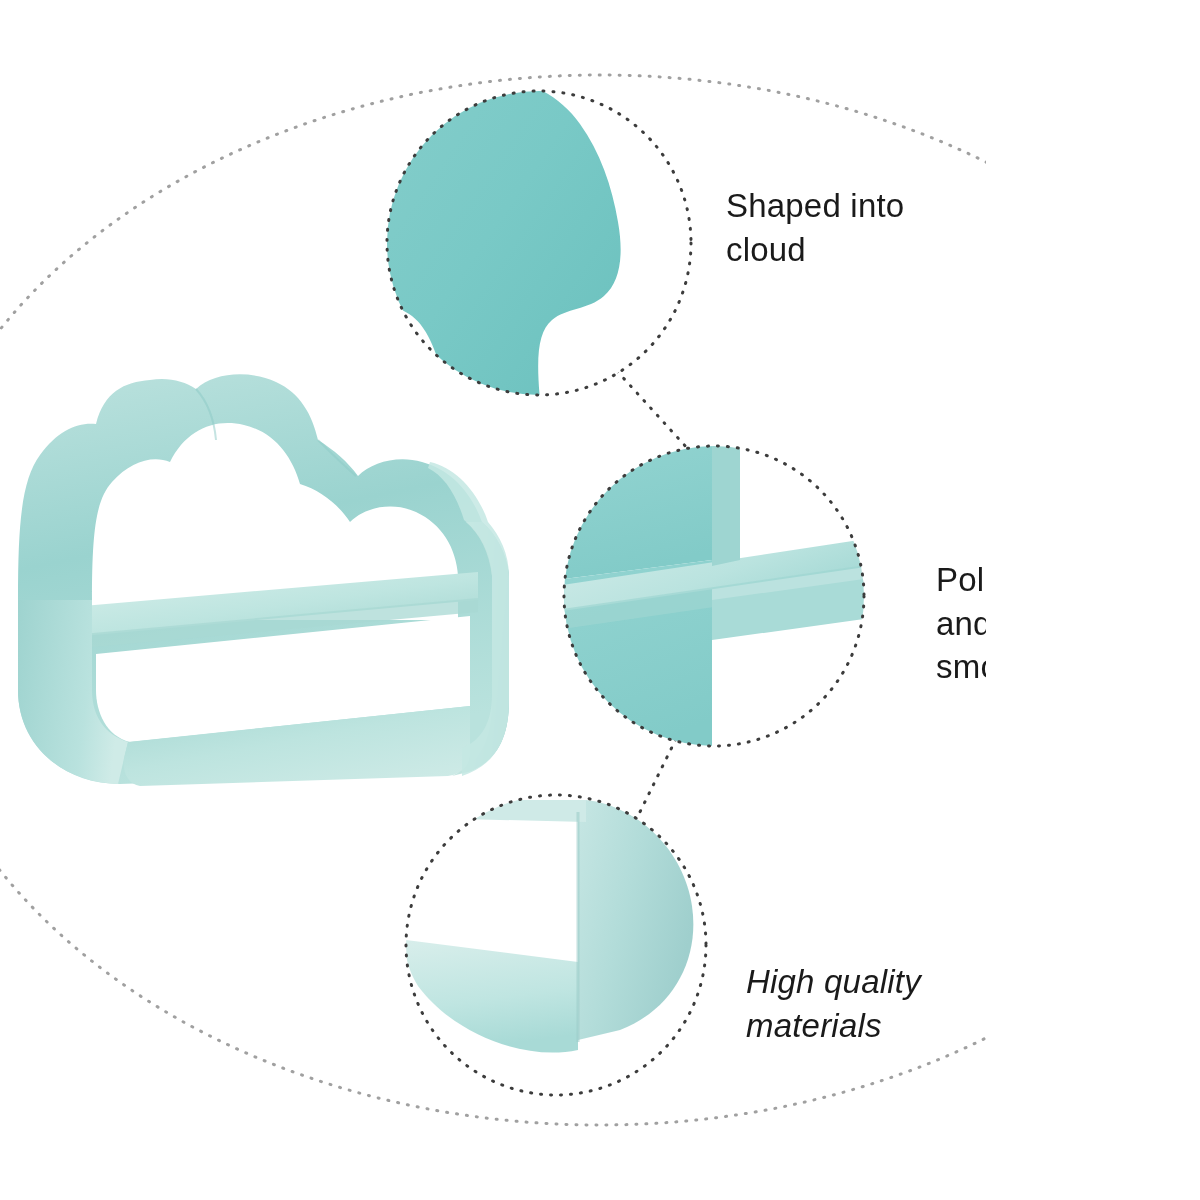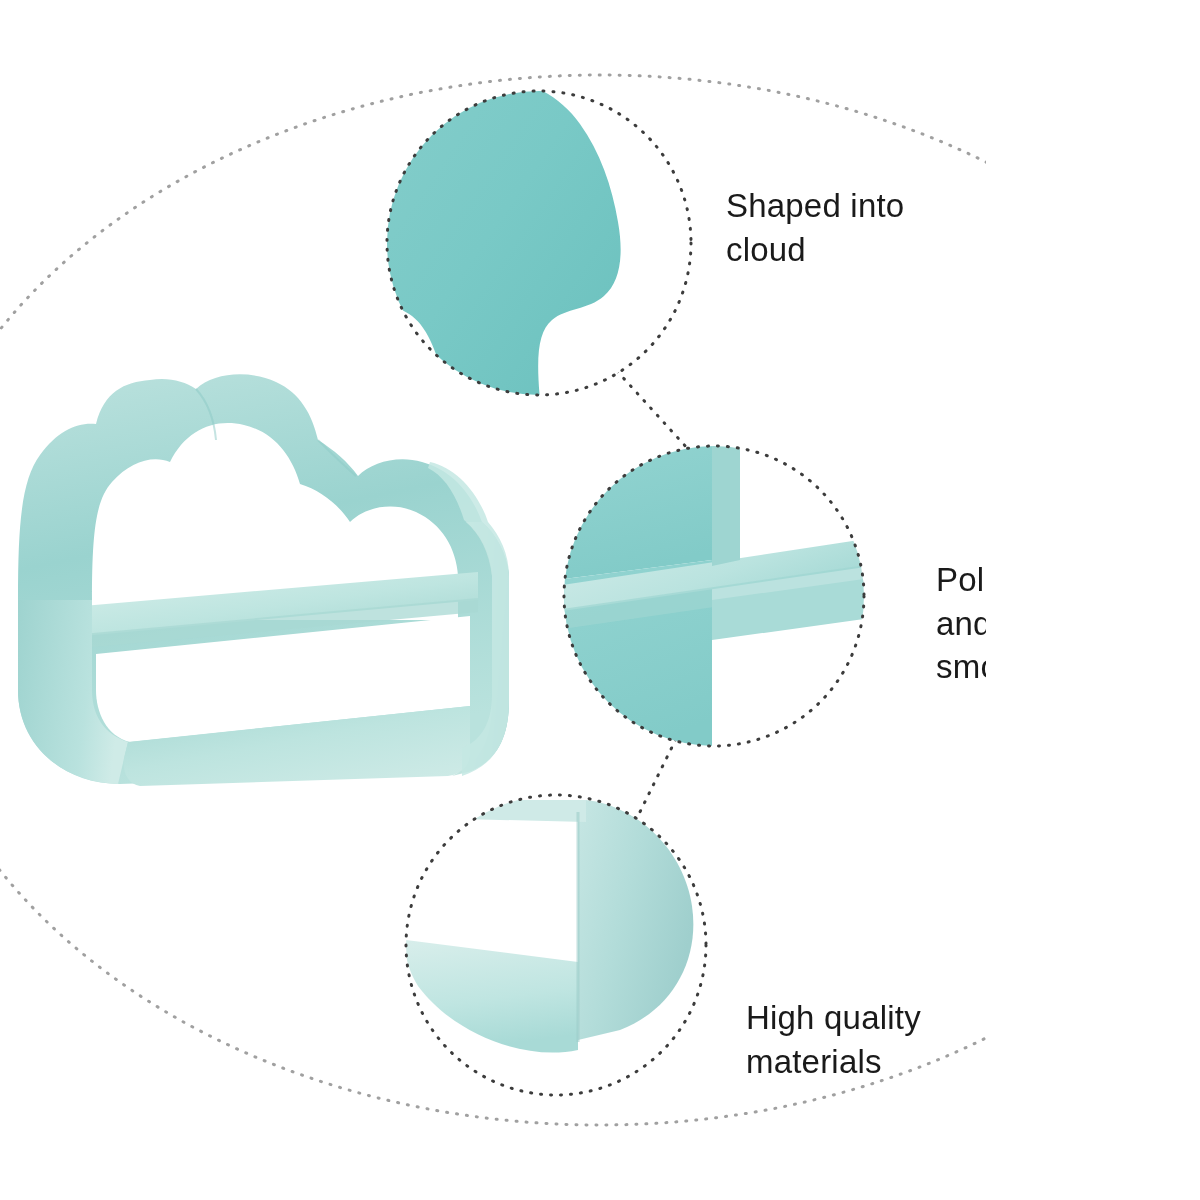--- a/index.html
+++ b/index.html
@@ -29,21 +29,21 @@
     color: #1a1a1a;
     font-size: 33px;
     font-weight: 400;
     letter-spacing: 0.2px;
     line-height: 1.32;
     white-space: pre-line;
     font-family: "Liberation Sans", sans-serif;
   }
   #label-1 { left: 726px; top: 184px; }
   #label-2 { left: 936px; top: 558px; }
-  #label-3 { left: 746px; top: 996px; }
+  #label-3 { left: 746px; top: 960px; font-style: italic; }
 </style>
 </head>
 <body>
 
 <div id="stage">
 
   <svg class="layer" viewBox="0 0 1200 1200" xmlns="http://www.w3.org/2000/svg">
     <ellipse cx="600" cy="600" rx="700" ry="525" fill="none" stroke="#8f8f8f" stroke-width="3" stroke-dasharray="1 9" stroke-linecap="round" opacity="0.85"></ellipse>
   </svg>
 

